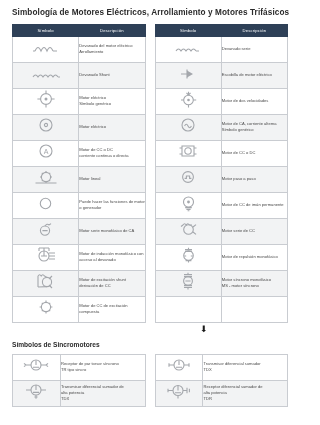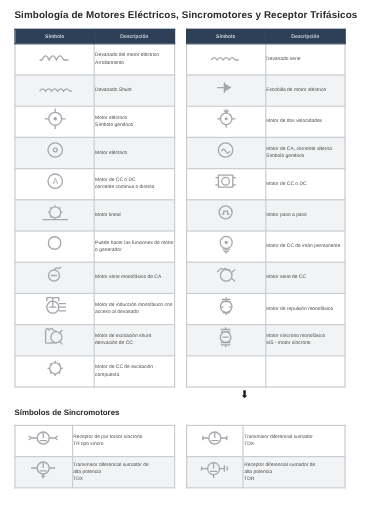--- a/index.html
+++ b/index.html
@@ -125,21 +125,21 @@
 
   table.sync td { height: 25px; }
   table.sync td.sym-cell { width: 36%; }
   table.sync td.desc-cell { width: 64%; }
 </style>
 </head>
 <body>
 
 <div class="page">
 
-  <div class="doc-title">Simbología de Motores Eléctricos, Sincromotores y Receptor Trifásicos</div>
+  <div class="doc-title">Simbología de Motores Eléctricos, Arrollamiento y Motores Trifásicos</div>
 
   <div class="tables-row">
 
     <div class="tbl-wrap">
       <table class="sym">
         <thead>
           <tr>
             <th>Símbolo</th>
             <th>Descripción</th>
           </tr>

